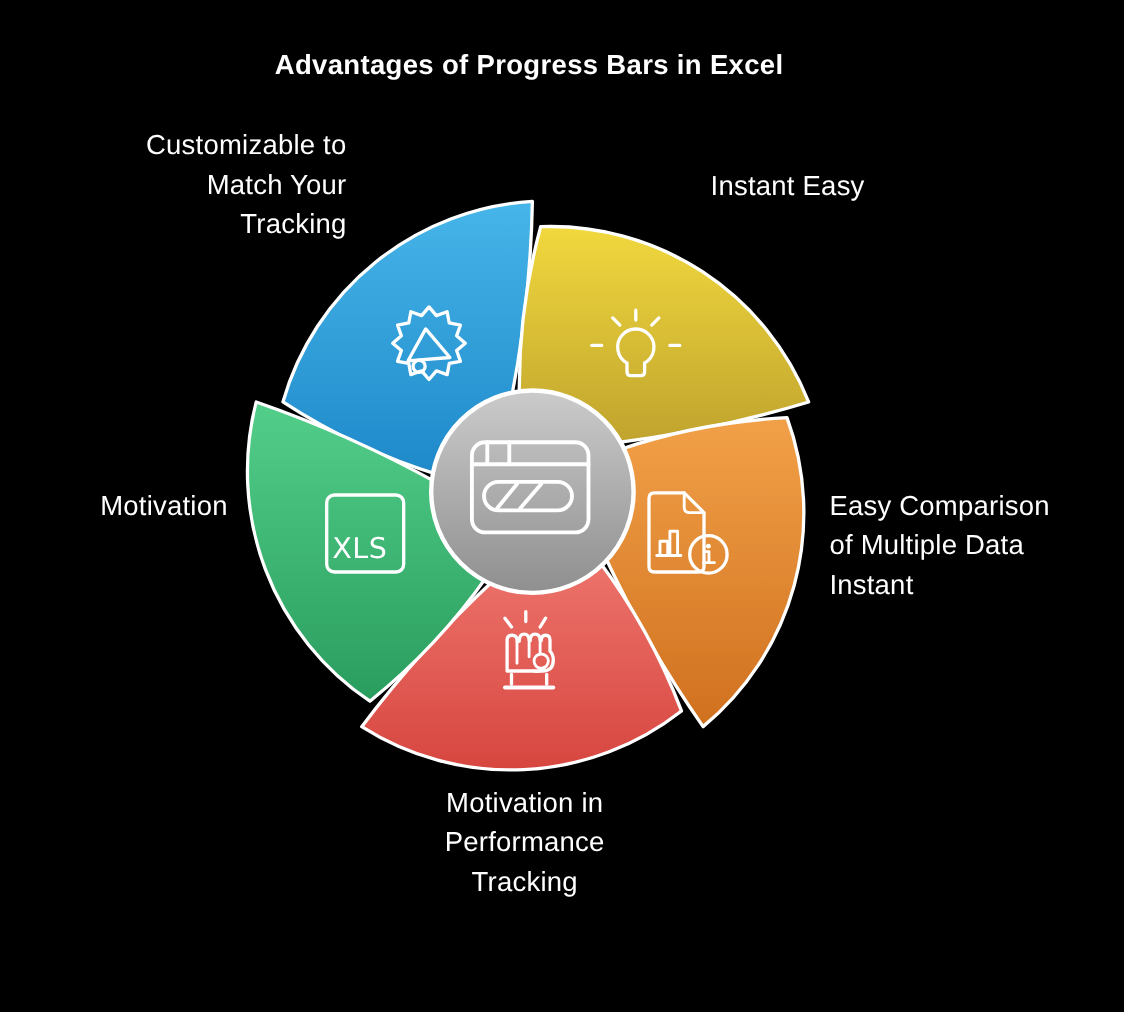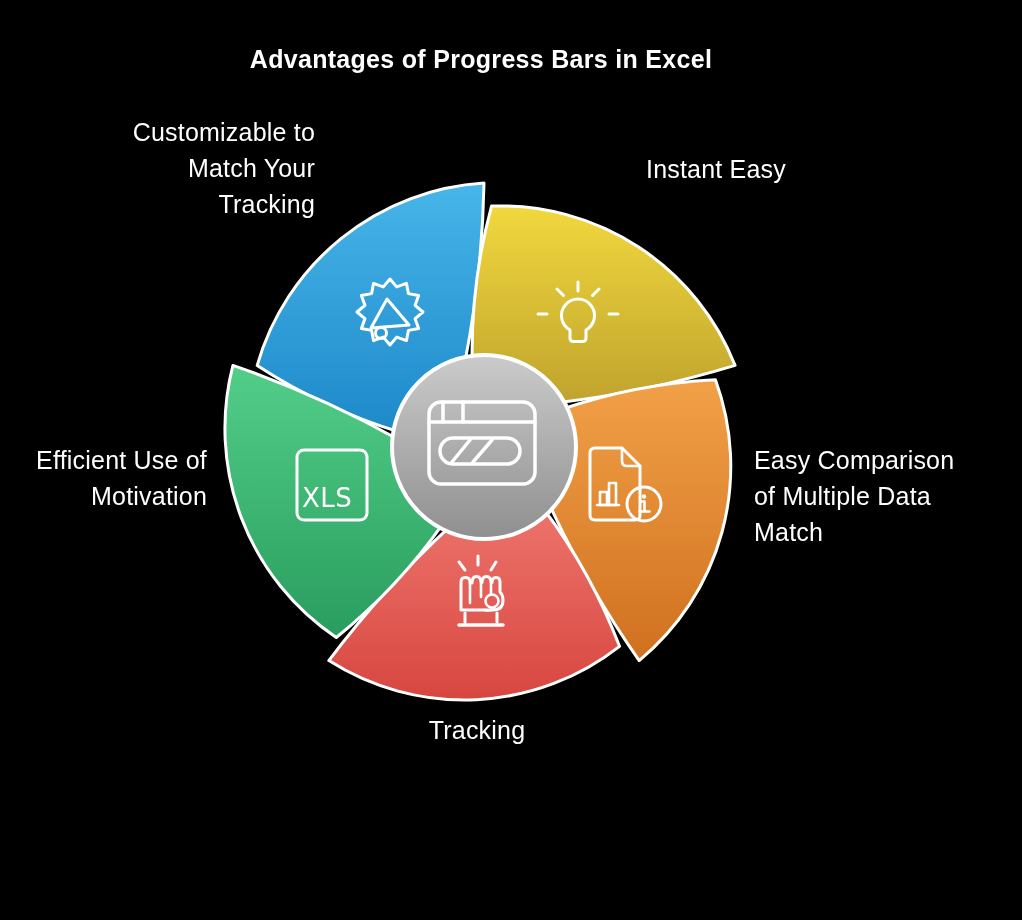--- a/index.html
+++ b/index.html
@@ -122,25 +122,26 @@
     <div>Tracking</div>
   </div>
 
   <div class="label" style="top:151px; left:646px;">
     <div>Instant Easy</div>
   </div>
 
   <div class="label" style="top:442px; left:754px;">
     <div>Easy Comparison</div>
     <div>of Multiple Data</div>
-    <div>Match</div>
+    <div>Instant</div>
   </div>
 
   <div class="label align-right" style="top:442px; right:815px;">
-    <div>Efficient Use of</div>
     <div>Motivation</div>
   </div>
 
   <div class="label align-center" style="top:712px; left:334px; width:286px;">
+    <div>Motivation in</div>
+    <div>Performance</div>
     <div>Tracking</div>
   </div>
 
 </div>
 
 </body></html>

